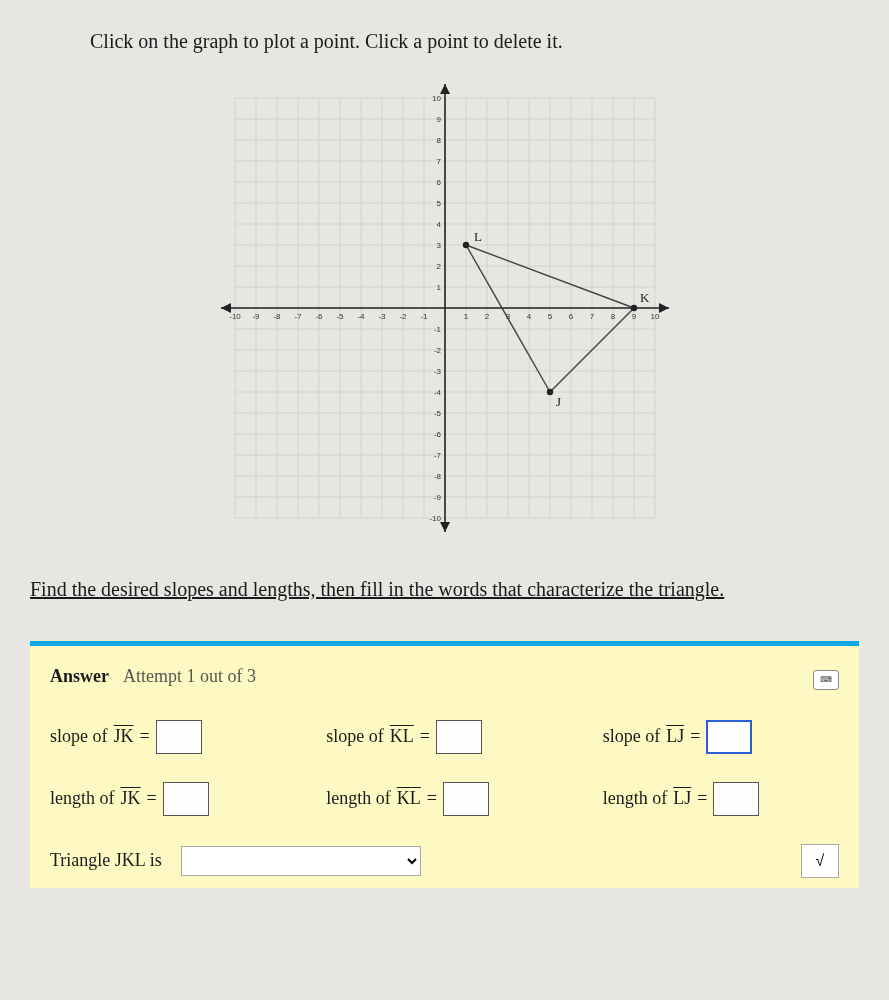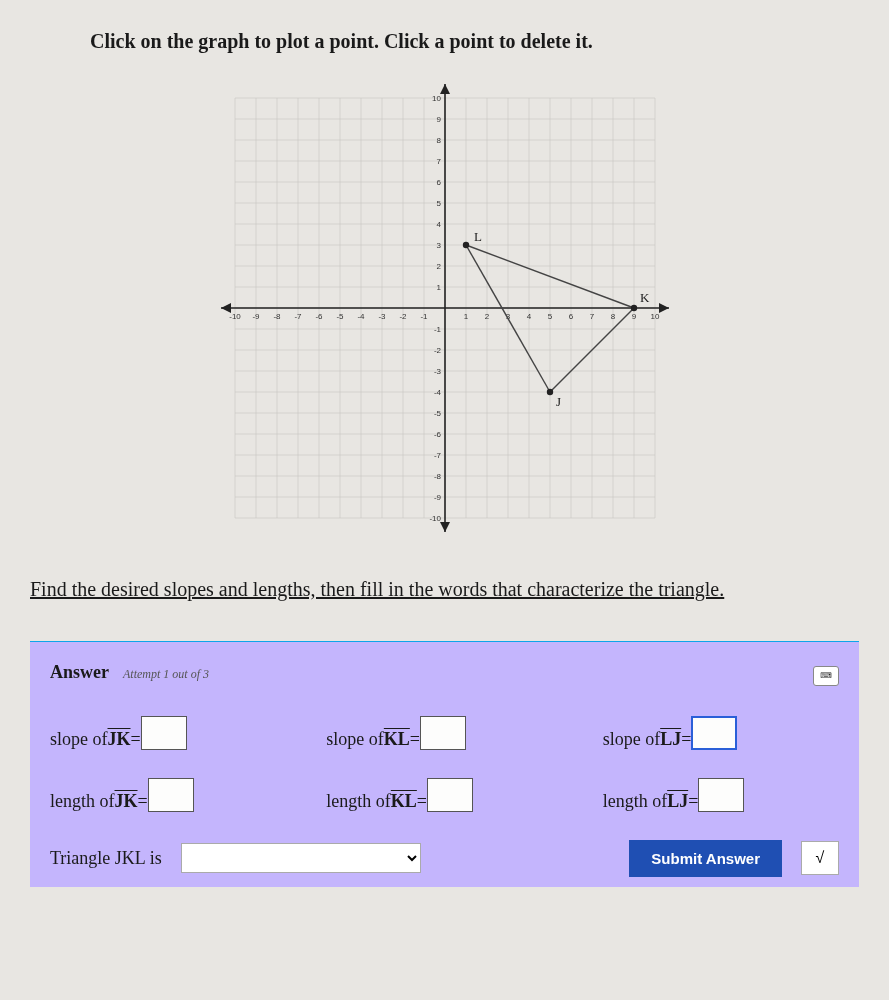--- a/index.html
+++ b/index.html
@@ -6,70 +6,70 @@
   body {
     font-family: Georgia, 'Times New Roman', serif;
     background: #e8e6e2;
     color: #1a1a1a;
     width: 889px;
     padding: 20px 30px 20px 30px;
   }
   .instruction {
     font-size: 20px;
     margin: 10px 0 25px 60px;
-    font-weight: bold;
   }
   .graph-wrap {
     display: flex;
     justify-content: center;
     margin-bottom: 40px;
   }
   .graph {
     position: relative;
     width: 520px;
     height: 460px;
   }
   .question {
     font-size: 20px;
     margin: 10px 0 40px 0;
     text-decoration: underline;
   }
   .answer-box {
-    background: #c4b5fd;
+    background: #fef9c3;
     padding: 20px 20px 10px 20px;
-    border-top: 1px solid #0ea5e9;
+    border-top: 5px solid #0ea5e9;
   }
   .answer-head {
     display: flex;
     align-items: baseline;
     gap: 14px;
     margin-bottom: 30px;
     justify-content: space-between;
   }
   .answer-head-left { display:flex; align-items:baseline; gap:14px;}
   .ans-title { font-size: 18px; font-weight: bold; font-family: Georgia, serif; }
-  .attempt { font-size: 12px; color: #555; font-style: italic; }
+  .attempt { font-size: 18px; color: #555; }
   .kbd-icon {
     width: 26px; height: 20px; border: 1px solid #888; border-radius: 3px;
     display:flex; align-items:center; justify-content:center; font-size:8px;
     background:#fff;
   }
   .row {
     display: flex;
     gap: 40px;
     margin-bottom: 28px;
     align-items: center;
   }
   .field {
     display: flex;
-    align-items: flex-end;
+    align-items: center;
+    gap: 6px;
     font-size: 18px;
     flex: 1;
   }
-  .overline { text-decoration: overline; font-weight: bold; }
+  .overline { text-decoration: overline; }
   input.box {
     width: 46px;
     height: 34px;
     border: 1.5px solid #555;
     background: #fdfdfc;
     font-size: 16px;
     text-align: center;
   }
   input.box.active { border: 2px solid #2a5fd8; }
   .last-row { display:flex; align-items:center; gap:19px; }
@@ -267,16 +267,15 @@
         <span class="overline">LJ</span>
         <span> =</span>
       <input class="box" style="">
     </div>
   </div>
 
   <div class="last-row">
     <span style="font-size:18px">Triangle JKL is</span>
     <select class="tri-type"></select>
     <div style="flex:1"></div>
-    <button class="submit-btn">Submit Answer</button>
     <button class="sqrt-btn">√</button>
   </div>
 </div>
 
 </body></html>

